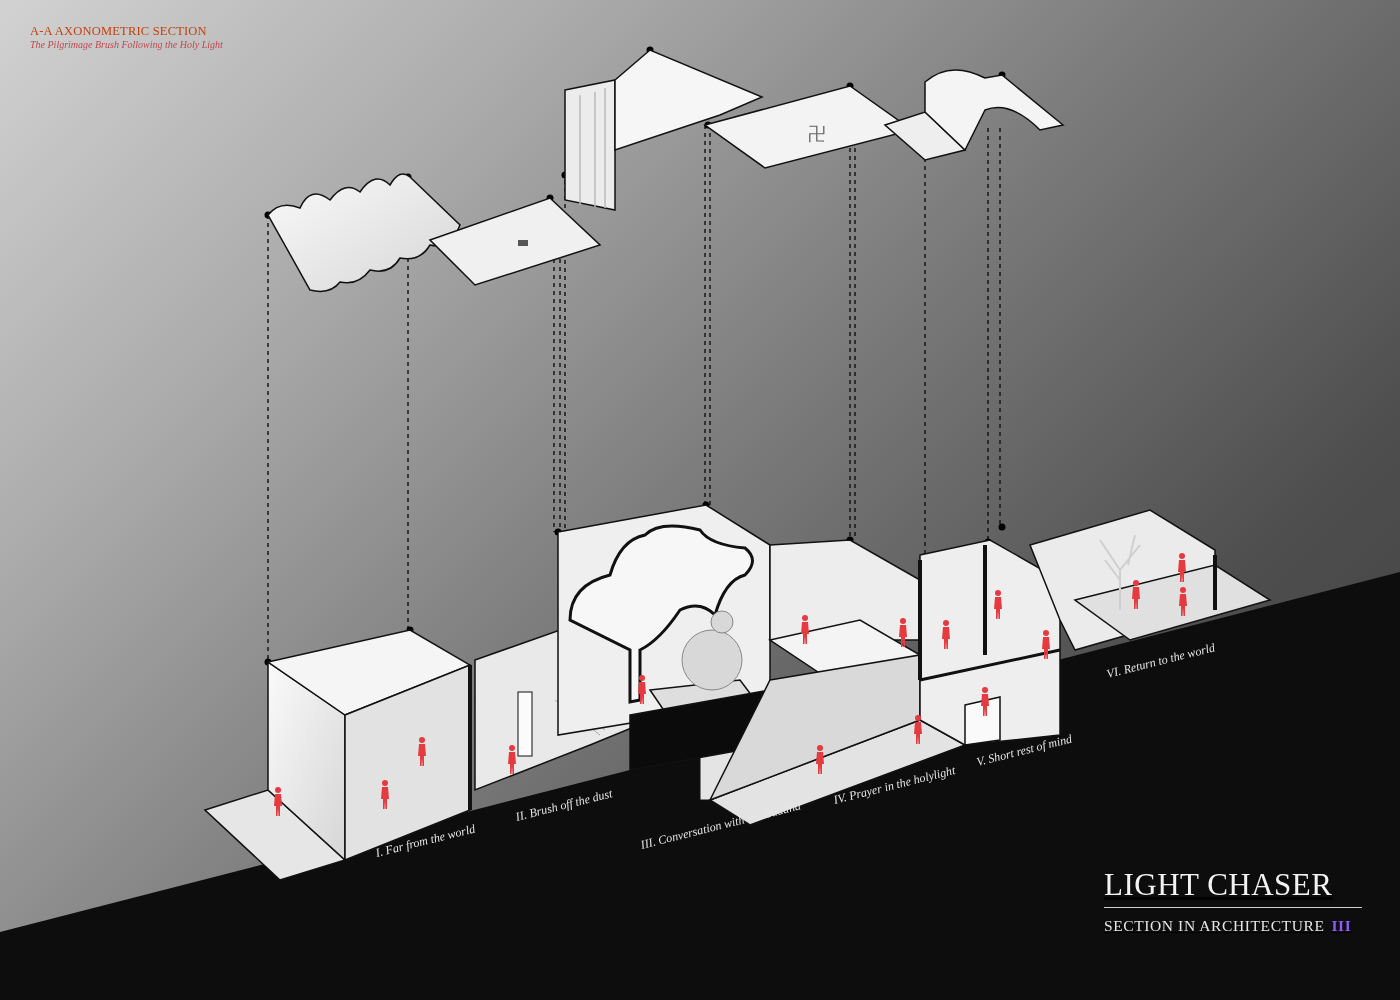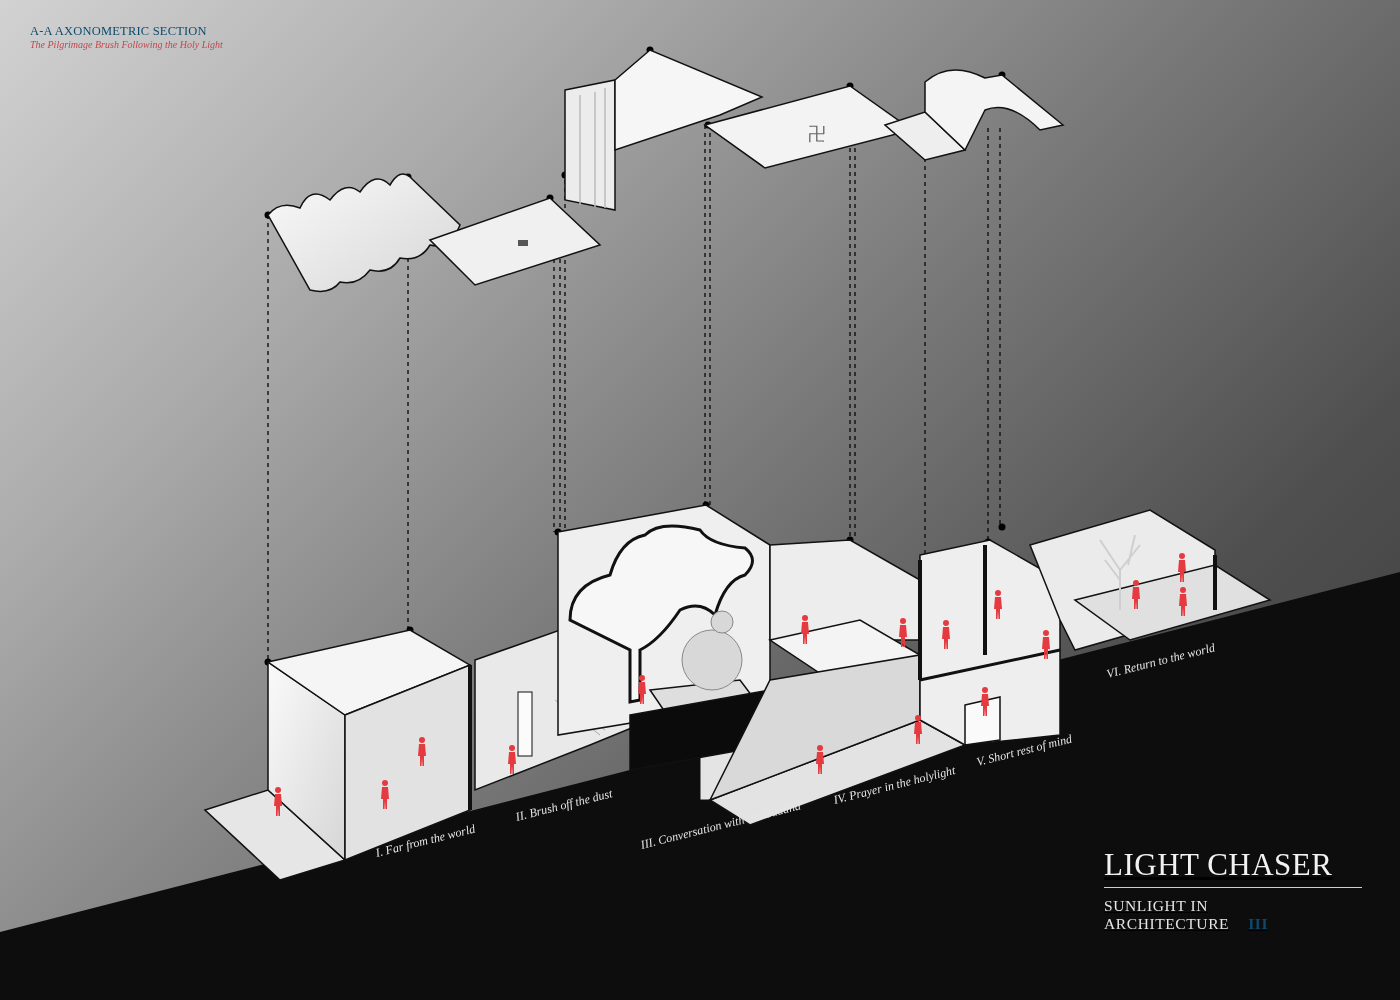--- a/index.html
+++ b/index.html
@@ -3,31 +3,31 @@
   <meta charset="utf-8">
   <style>
     html, body { margin: 0; padding: 0; }
     body {
       width: 1400px; height: 1000px; overflow: hidden; position: relative;
       background: linear-gradient(135deg, #d2d2d2 0%, #a9a9a9 25%, #7a7a7a 50%, #4f4f4f 75%, #3c3a3b 100%);
       font-family: "Liberation Serif", "DejaVu Serif", serif;
     }
     #stage { position: absolute; left: 0; top: 0; width: 1400px; height: 1000px; }
     .title-block { position: absolute; left: 30px; top: 24px; }
-    .title-main { font-size: 12.5px; color: #0c4a6e; letter-spacing: 0.2px; line-height: 15px; }
+    .title-main { font-size: 12.5px; color: #c2410c; letter-spacing: 0.2px; line-height: 15px; }
     .title-sub { font-size: 10px; color: #c2474f; font-style: italic; line-height: 12px; }
     .stage-label {
       position: absolute; color: #e6e6e6; font-style: italic; font-size: 12px;
       transform-origin: left center; white-space: nowrap;
     }
-    .brand { position: absolute; left: 1104px; top: 848px; width: 260px; text-decoration: underline; }
+    .brand { position: absolute; left: 1104px; top: 868px; width: 260px; text-decoration: underline; }
     .brand-title { font-size: 31px; color: #f2f2f2; letter-spacing: 0.5px; line-height: 34px; }
     .brand-rule { height: 1px; background: #cfcfcf; margin: 5px 0 9px 0; width: 258px; }
     .brand-sub { font-size: 15.5px; color: #e6e6e6; letter-spacing: 0.6px; }
-    .brand-num { color: #0c4a6e; font-weight: bold; margin-left: 19px; }
+    .brand-num { color: #8b5cf6; font-weight: bold; margin-left: 7px; }
   </style>
 </head>
 <body>
 
 <div id="stage">
   <svg width="1400" height="1000" viewBox="0 0 1400 1000" style="position:absolute;left:0;top:0">
     <defs>
       <linearGradient id="wallG" x1="0" y1="0" x2="1" y2="1">
         <stop offset="0" stop-color="#fafafa"></stop>
           <stop offset="1" stop-color="#d6d6d6"></stop>
@@ -174,16 +174,16 @@
   <div class="stage-label" style="left:516px;top:810px;transform:rotate(-14deg)">II. Brush off the dust</div>
   <div class="stage-label" style="left:641px;top:838px;transform:rotate(-14deg)">III. Conversation with the Buddha</div>
   <div class="stage-label" style="left:834px;top:793px;transform:rotate(-14deg)">IV. Prayer in the holylight</div>
   <div class="stage-label" style="left:977px;top:755px;transform:rotate(-14deg)">V.  Short rest of mind</div>
   <div class="stage-label" style="left:1107px;top:667px;transform:rotate(-14deg)">VI. Return to the world</div>
 
   <div class="brand">
     <div class="brand-title">LIGHT CHASER</div>
     <div class="brand-rule"></div>
     <div class="brand-sub">
-      <span>SUNLIGHT IN ARCHITECTURE</span><span class="brand-num">III</span>
+      <span>SECTION IN ARCHITECTURE</span><span class="brand-num">III</span>
     </div>
   </div>
 </div>
 
 </body></html>

